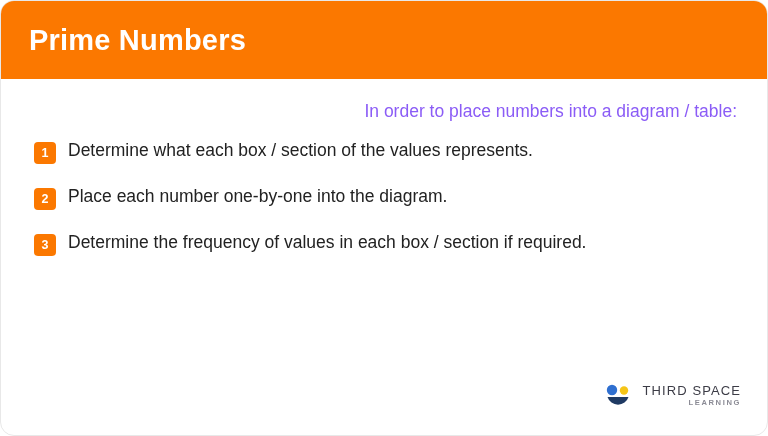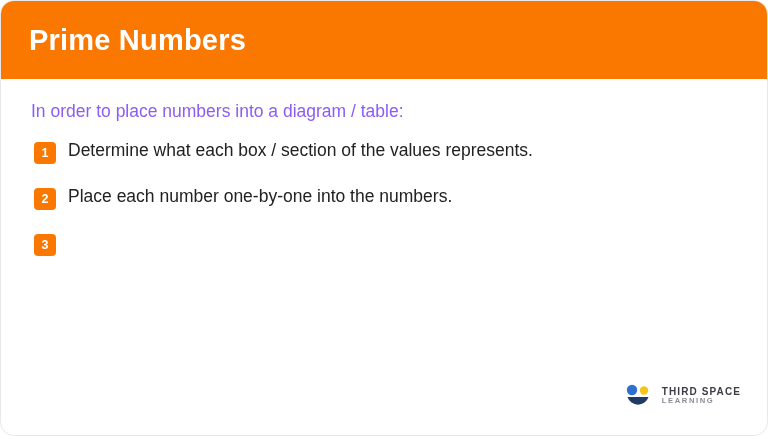--- a/index.html
+++ b/index.html
@@ -12,20 +12,21 @@
   }
   .slide {
     position: relative;
     width: 768px;
     height: 436px;
     box-sizing: border-box;
     background: #ffffff;
     border-radius: 14px;
     overflow: hidden;
     border: 1px solid #e8e8e8;
+    text-align: right;
   }
   .header {
     background: #fb7800;
     height: 78px;
     display: flex;
     align-items: center;
     padding: 0 28px;
     box-sizing: border-box;
   }
   .header-title {
@@ -84,22 +85,22 @@
     width: 30px;
     height: 30px;
     position: relative;
   }
   .logo-text {
     display: flex;
     flex-direction: column;
     line-height: 1.15;
   }
   .logo-line1 {
-    font-size: 10px;
-    font-weight: bold;
+    font-size: 13px;
+    font-weight: normal;
     letter-spacing: 1.1px;
     color: #3c3c46;
   }
   .logo-line2 {
     font-size: 7.6px;
     font-weight: bold;
     letter-spacing: 1.6px;
     color: #8b8b95;
   }
 </style>
@@ -117,25 +118,26 @@
 
     <div class="steps">
 
       <div class="step">
         <div class="step-badge">1</div>
         <div class="step-text">Determine what each box / section of the values represents.</div>
       </div>
 
       <div class="step">
         <div class="step-badge">2</div>
-        <div class="step-text">Place each number one-by-one into the numbers.</div>
+        <div class="step-text">Place each number one-by-one into the diagram.</div>
       </div>
 
       <div class="step">
         <div class="step-badge">3</div>
+        <div class="step-text">Determine the frequency of values in each box / section if required.</div>
       </div>
 
     </div>
   </div>
 
   <div class="logo">
     <div class="logo-mark">
       <svg width="30" height="30" viewBox="0 0 30 30" xmlns="http://www.w3.org/2000/svg">
         <circle cx="9" cy="9" r="5.2" fill="#2f6fd0"></circle>
         <circle cx="21" cy="9.5" r="4.2" fill="#f5c518"></circle>

